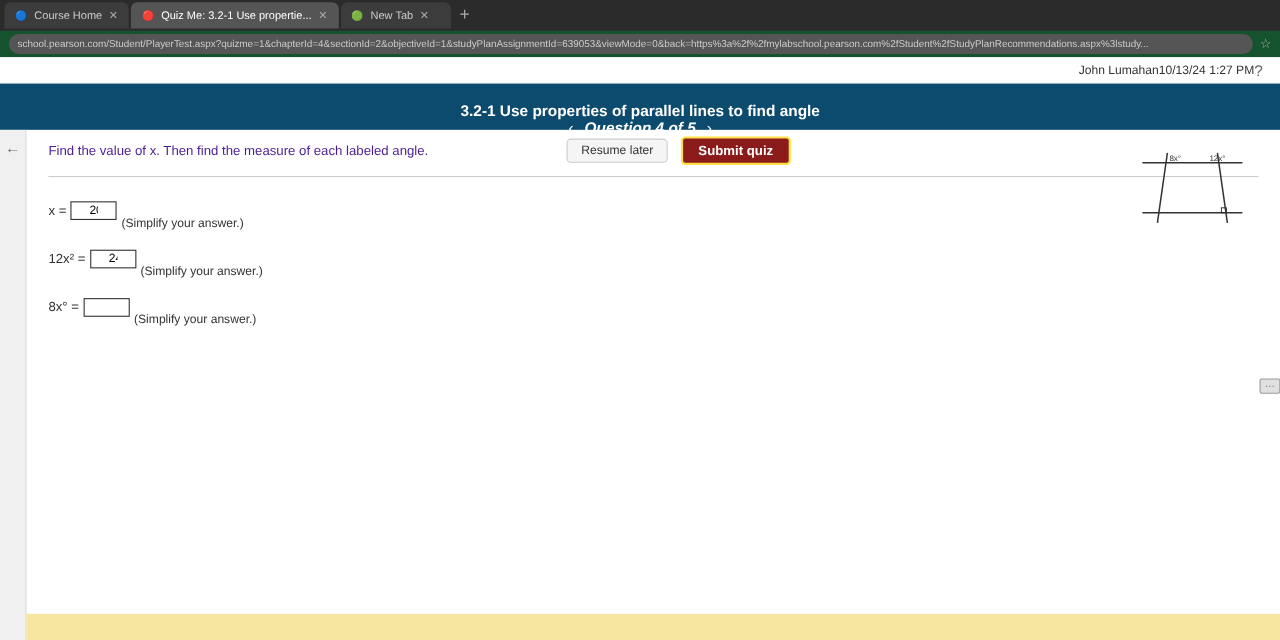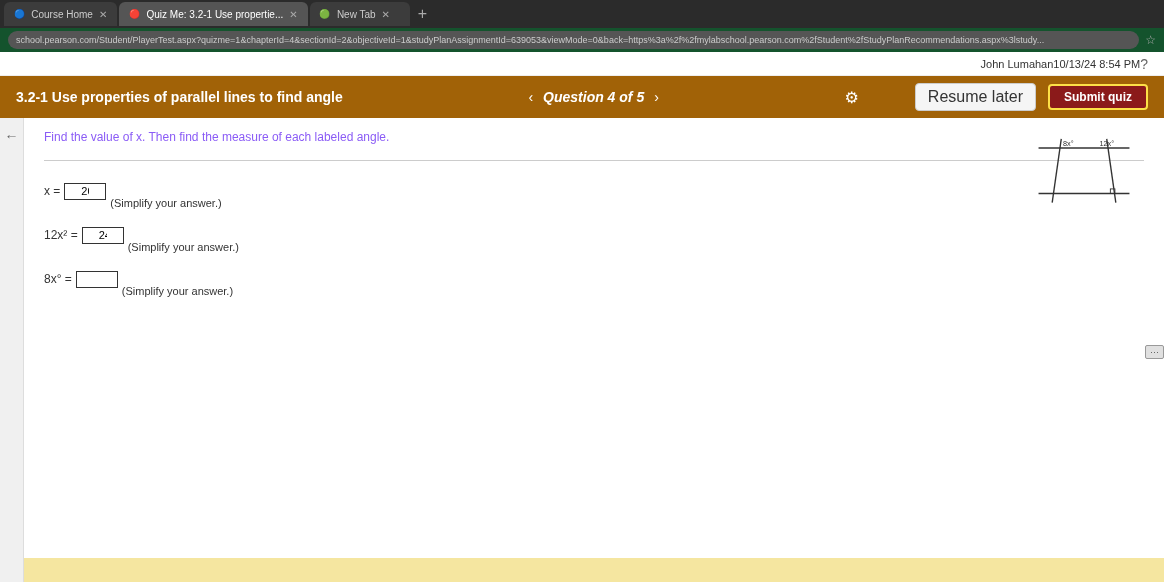--- a/index.html
+++ b/index.html
@@ -76,27 +76,28 @@
     
     .main-content {
       background: #fff;
       height: calc(582px - 52px);
       display: flex;
       flex-direction: column;
     }
 
     
     .quiz-header {
-      background: #a16207;
+      background: #0c4a6e;
       color: white;
       display: flex;
       align-items: center;
       padding: 16px 16px;
       height: 42px;
       justify-content: space-between;
+      flex-direction: column;
     }
     .quiz-title {
       font-size: 14px;
       font-weight: bold;
       color: white;
     }
     .question-nav {
       display: flex;
       align-items: center;
       gap: 10px;
@@ -130,21 +131,21 @@
       border: none;
       color: white;
       font-size: 16px;
       cursor: pointer;
     }
     .resume-btn {
       background: #f5f5f5;
       border: 1px solid #ccc;
       border-radius: 4px;
       padding: 4px 12px;
-      font-size: 16px;
+      font-size: 11px;
       cursor: pointer;
       color: #333;
       margin-left: 44px;
     }
     .submit-btn {
       background: #8b1a1a;
       border: 2px solid #fde047;
       border-radius: 4px;
       padding: 4px 14px;
       font-size: 12px;
@@ -189,21 +190,21 @@
       color: #666;
     }
     .question-area {
       flex: 1;
       padding: 12px 20px;
       position: relative;
       overflow: auto;
     }
     .question-instruction {
       font-size: 12px;
-      color: #8b5cf6;
+      color: #4c1d95;
       margin-bottom: 16px;
     }
 
     
     .diagram-container {
       position: absolute;
       right: 30px;
       top: 0px;
       width: 100px;
       height: 80px;
@@ -299,21 +300,21 @@
   <div class="address-bar">
     <input class="address-input" type="text" value="school.pearson.com/Student/PlayerTest.aspx?quizme=1&amp;chapterId=4&amp;sectionId=2&amp;objectiveId=1&amp;studyPlanAssignmentId=639053&amp;viewMode=0&amp;back=https%3a%2f%2fmylabschool.pearson.com%2fStudent%2fStudyPlanRecommendations.aspx%3lstudy..." style="">
     <span class="star-icon">☆</span>
   </div>
 </div>
 
 <div class="main-content">
 
   <div class="top-info-bar">
     <span>John Lumahan</span>
-    <span>10/13/24 8:54 PM</span>
+    <span>10/13/24 1:27 PM</span>
     <span class="help-icon">?</span>
   </div>
 
   <div class="quiz-header">
     <span class="quiz-title">3.2-1 Use properties of parallel lines to find angle</span>
 
     <div class="question-nav">
       <button class="nav-arrow">‹</button>
       <span class="question-label">Question 4 of 5</span>
       <button class="nav-arrow">›</button>

